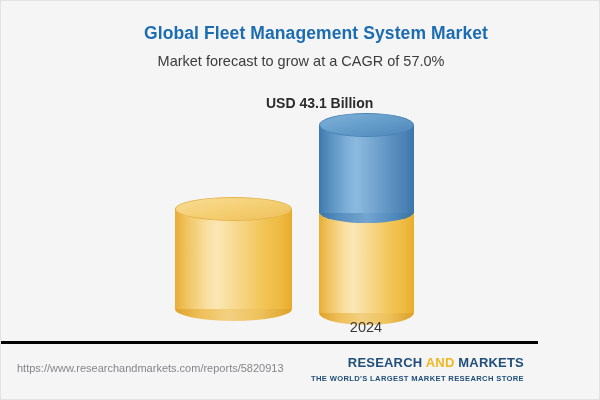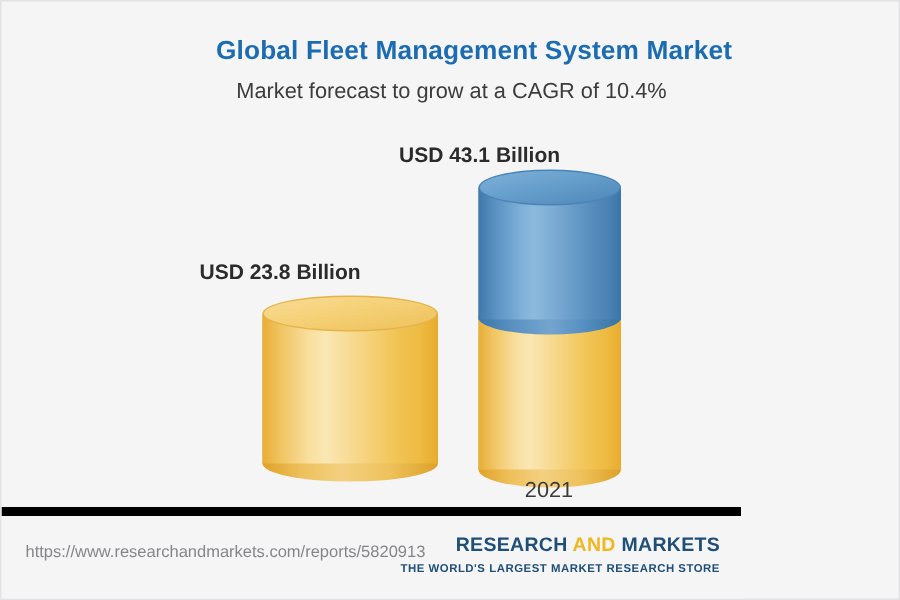--- a/index.html
+++ b/index.html
@@ -60,22 +60,23 @@
   }
   
   .foot{
     position:absolute;left:0;width:100%;
     border-radius:50%;
   }
 
   
   .footer{
     position:absolute;left:0;bottom:0;width:493px;height:55px;
-    border-top:6px solid #000000;
+    border-top:3px solid #000000;
     background:#f5f5f6;
+    padding-left:44px;
   }
   .footer-url{
     position:absolute;left:16px;top:18px;
     font-size:11px;color:#86868a;
     white-space:nowrap;
   }
   .logo{
     position:absolute;right:14px;top:12px;
     text-align:right;
   }
@@ -95,25 +96,24 @@
     margin-top:4px;
   }
 </style>
 </head>
 <body>
 
 <div class="card">
 
   <div class="chart-title">Global Fleet Management System Market</div>
 
-  <div class="chart-subtitle">Market forecast to grow at a CAGR of 10.4%</div>
+  <div class="chart-subtitle">Market forecast to grow at a CAGR of 57.0%</div>
 
   <div class="plot">
 
-    <div class="value-label" style="left:132px;top:172px;width:200px;">USD 23.8 Billion</div>
 
     <div class="cyl" style="left:174px;top:196px;width:117px;height:118px;">
 
       <div class="seg" style="top:12px;height:100px;
                   background:linear-gradient(to right,
                     #e7ad37 0%,
                     #f0c460 10%,
                     #f9dfa0 27%,
                     #fae7b4 36%,
                     #f7d98f 52%,
@@ -212,21 +212,21 @@
                     #5b91c1 76%,
                     #4a82b3 91%,
                     #3a76ab 100%);"></div>
 
       <div class="cap" style="top:0px;height:24px;
                   background:linear-gradient(to bottom right,
                     #7eb1d9 0%, #679fcc 45%, #4d86b8 100%);
                   border:1px solid #4a84b5;box-sizing:border-box;"></div>
     </div>
 
-    <div class="cat-label" style="left:265px;top:318px;width:200px;">2021</div>
+    <div class="cat-label" style="left:265px;top:318px;width:200px;">2024</div>
 
   </div>
 
   <div class="footer">
     <div class="footer-url">https://www.researchandmarkets.com/reports/5820913</div>
 
     <div class="logo">
       <div class="logo-main"><span>RESEARCH</span><span> </span><span class="logo-and">AND</span><span> </span><span>MARKETS</span></div>
       <div class="logo-tag">THE WORLD'S LARGEST MARKET RESEARCH STORE</div>
     </div>

